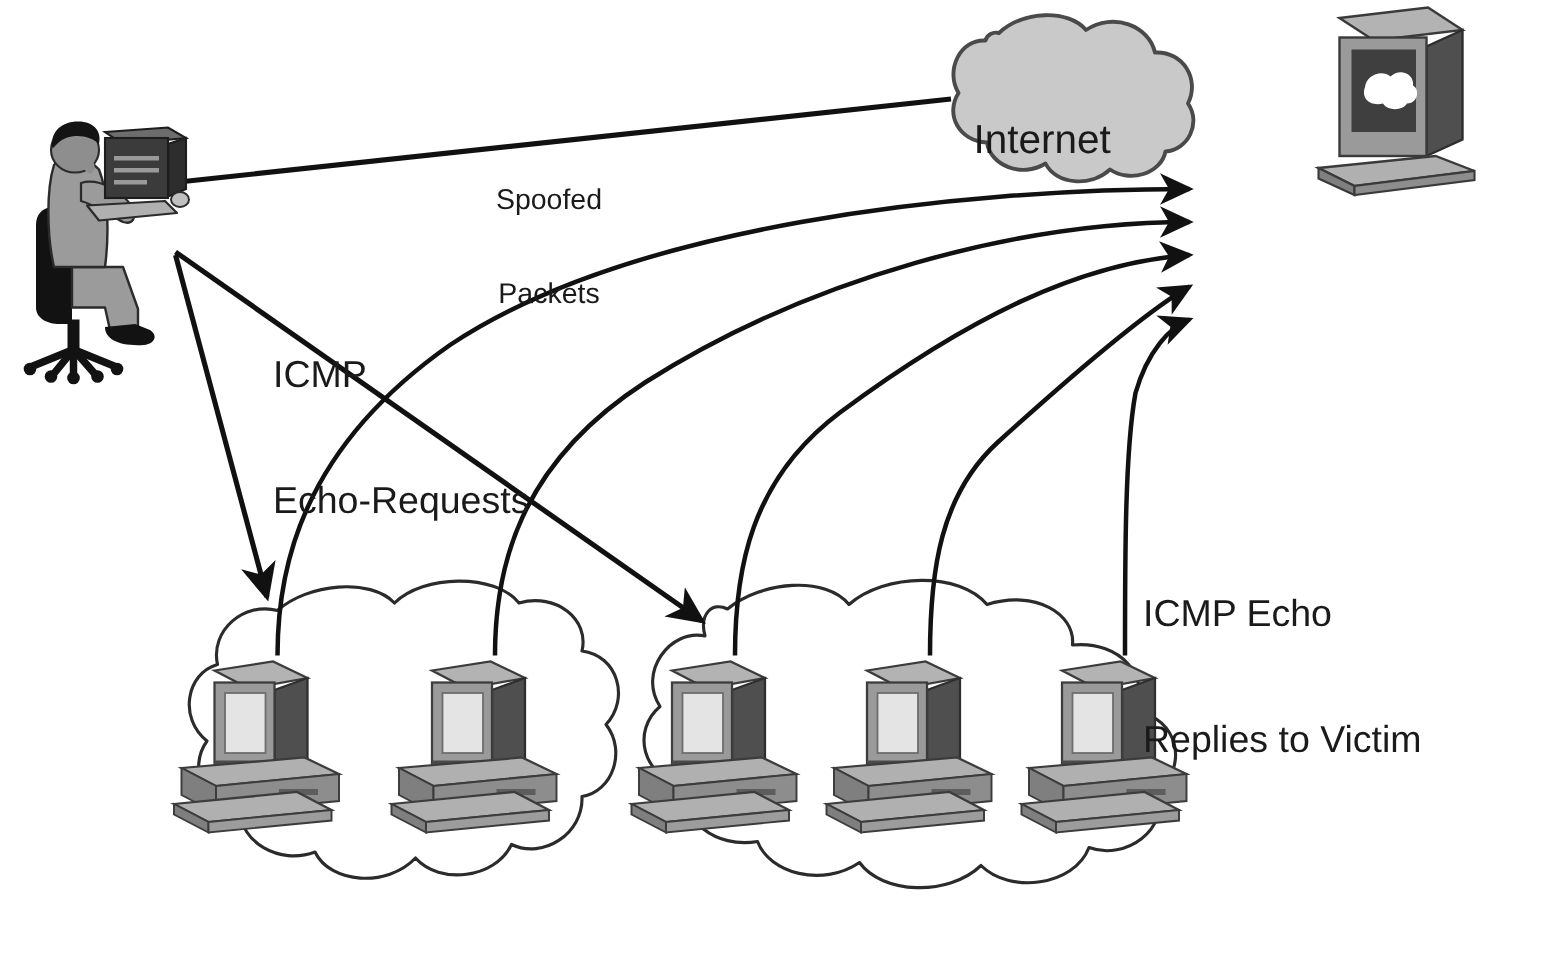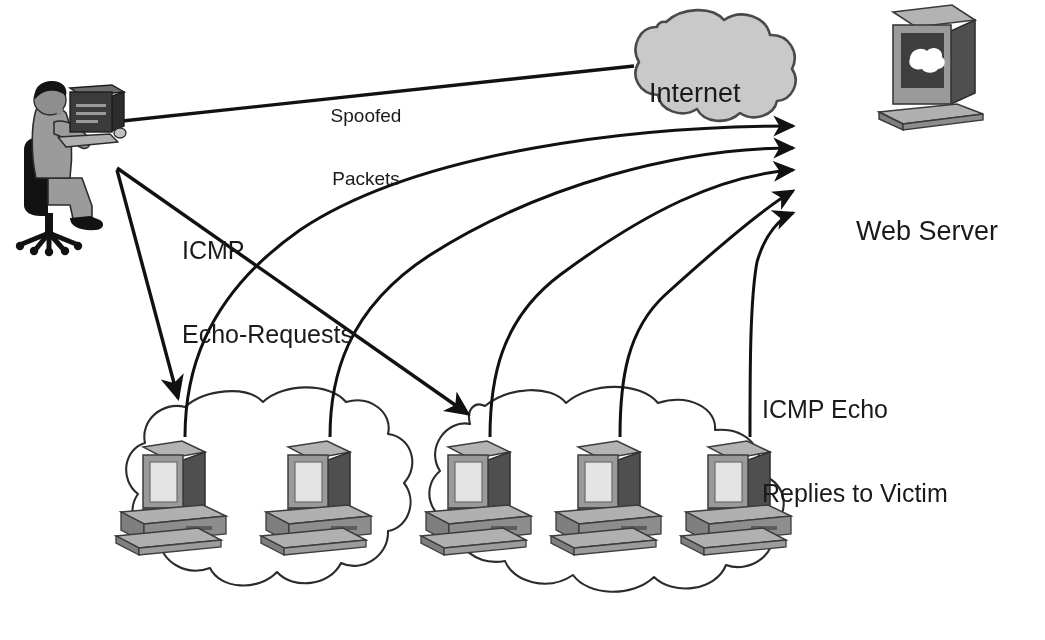--- a/index.html
+++ b/index.html
@@ -257,29 +257,28 @@
       <polygon points="686,512 768,505 791,516 709,524" fill="#b0b0b0" stroke="#3c3c3c" stroke-width="1.5"></polygon>
       <polygon points="686,512 709,524 709,542 686,530" fill="#7f7f7f" stroke="#3c3c3c" stroke-width="1.3"></polygon>
       <polygon points="709,524 791,516 791,534 709,542" fill="#8d8d8d" stroke="#3c3c3c" stroke-width="1.3"></polygon>
       <rect x="751" y="526" width="26" height="4" fill="#5d5d5d"></rect>
       <polygon points="681,536 763,528 786,540 704,548" fill="#b0b0b0" stroke="#3c3c3c" stroke-width="1.5"></polygon>
       <polygon points="681,536 704,548 704,555 681,543" fill="#7f7f7f" stroke="#3c3c3c" stroke-width="1.3"></polygon>
       <polygon points="704,548 786,540 786,547 704,555" fill="#9c9c9c" stroke="#3c3c3c" stroke-width="1.3"></polygon>
     </g>
   </svg>
 
-  <div class="lbl lbl-small center" style="left:306px; top:34px; width:120px;">
+  <div class="lbl lbl-small center" style="left:306px; top:52px; width:120px;">
     <div>Spoofed</div>
     <div>Packets</div>
   </div>
 
   <div class="lbl lbl-big" style="left:649px; top:50px;">Internet</div>
 
   <div class="lbl lbl-big center" style="left:812px; top:128px; width:230px;">
-    <div>Web Server</div>
   </div>
 
   <div class="lbl lbl-med" style="left:182px; top:152px;">
     <div>ICMP</div>
     <div>Echo-Requests</div>
   </div>
 
 
   <div class="lbl lbl-med" style="left:762px; top:311px;">
     <div>ICMP Echo</div>

